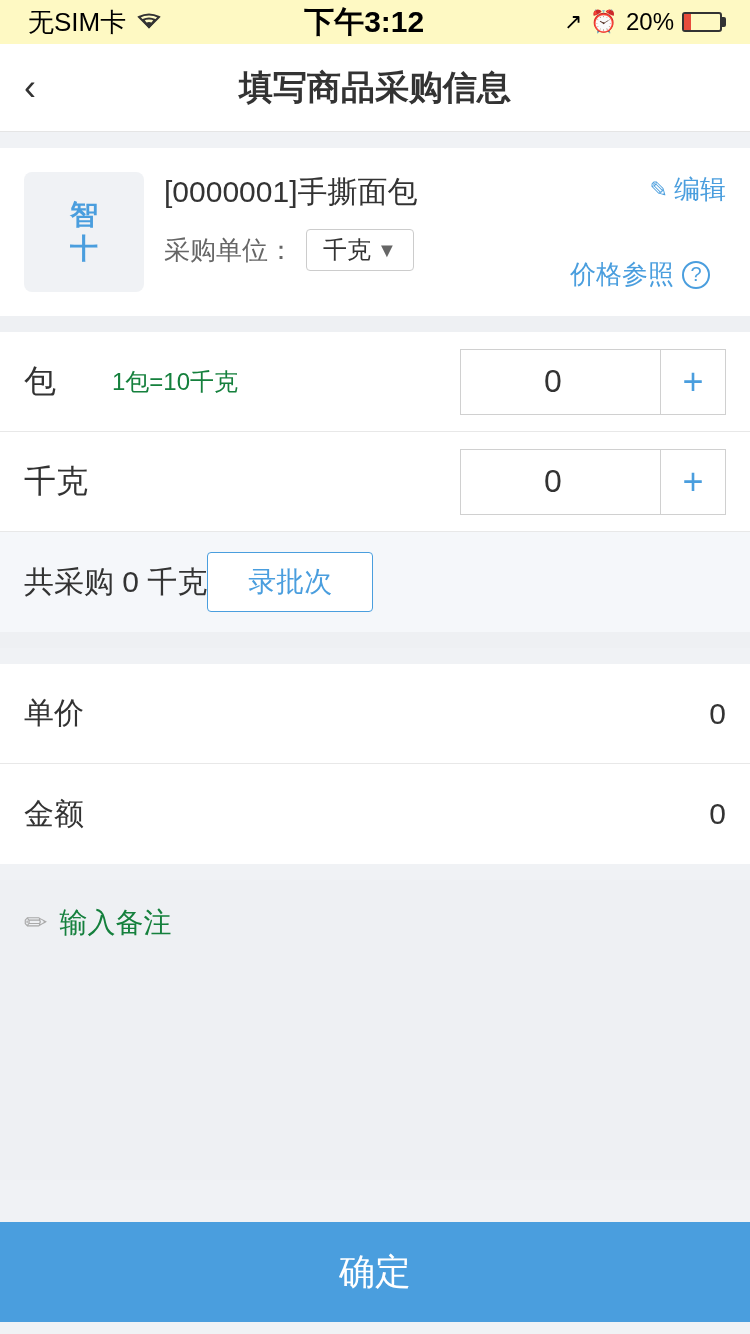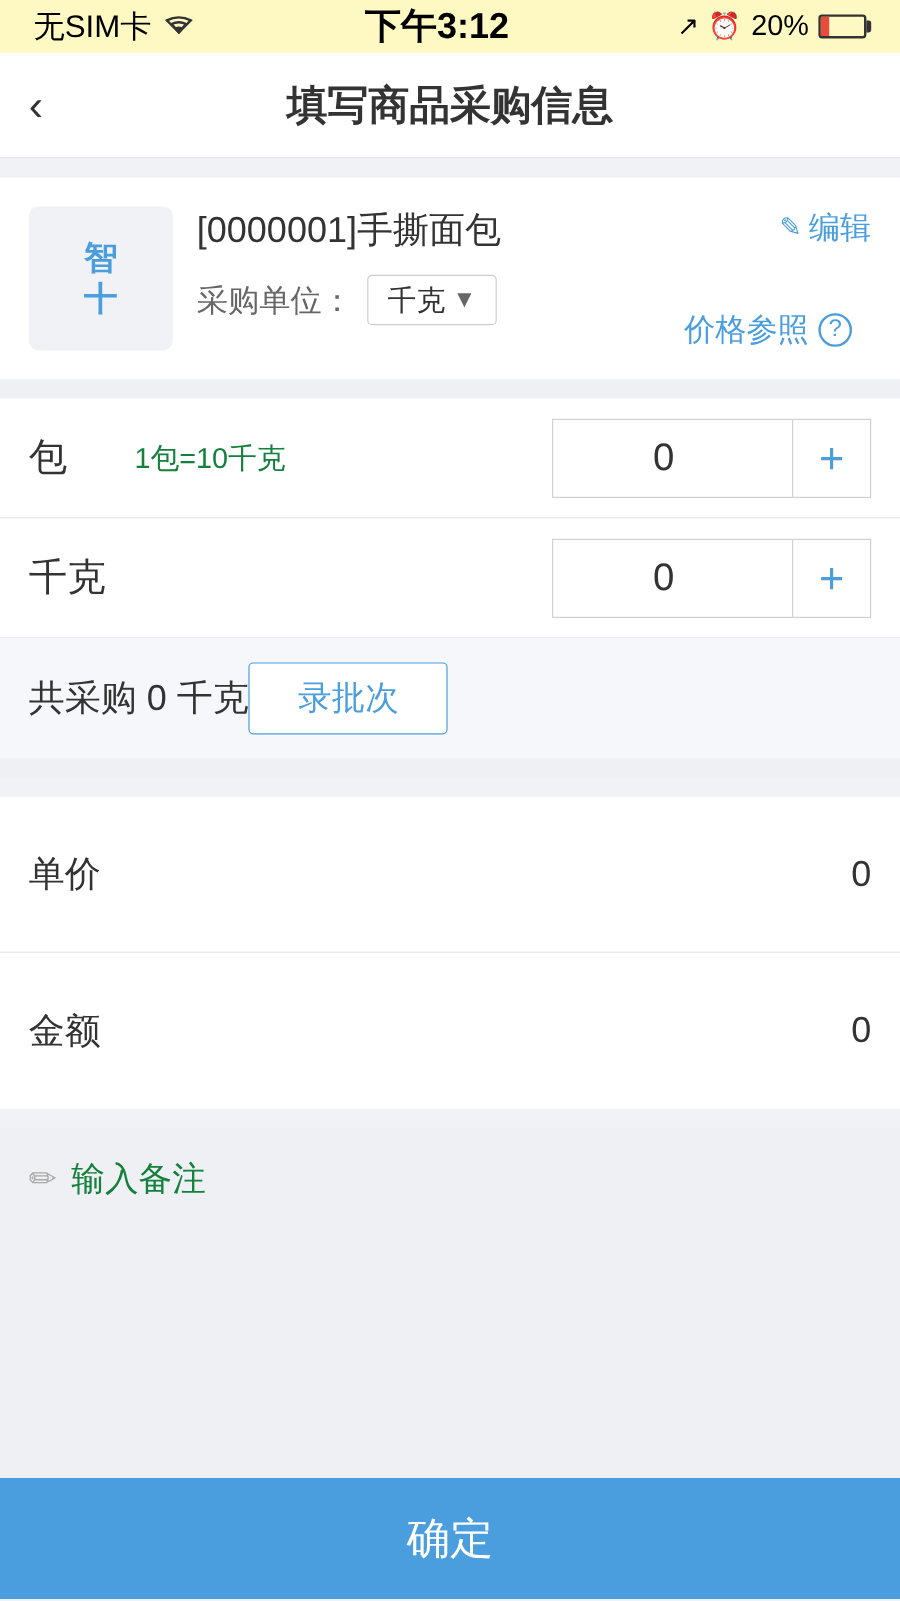--- a/index.html
+++ b/index.html
@@ -267,21 +267,21 @@
     
     .detail-section {
       background: #fff;
       margin-top: 16px;
     }
     .detail-row {
       display: flex;
       align-items: center;
       justify-content: space-between;
       padding: 10px 24px;
-      height: 130px;
+      height: 100px;
       border-bottom: 1px solid #e8e8e8;
     }
     .detail-row:last-child {
       border-bottom: none;
     }
     .detail-label {
       font-size: 30px;
       color: #333;
     }
     .detail-value {
@@ -305,21 +305,21 @@
       margin-top: 2px;
     }
     .notes-placeholder {
       font-size: 28px;
       color: #15803d;
     }
 
     
     .confirm-btn {
       position: fixed;
-      bottom: 2px;
+      bottom: 12px;
       left: 0;
       width: 750px;
       height: 100px;
       background: #4a9ede;
       color: #fff;
       font-size: 36px;
       border: none;
       cursor: pointer;
       display: flex;
       align-items: center;

